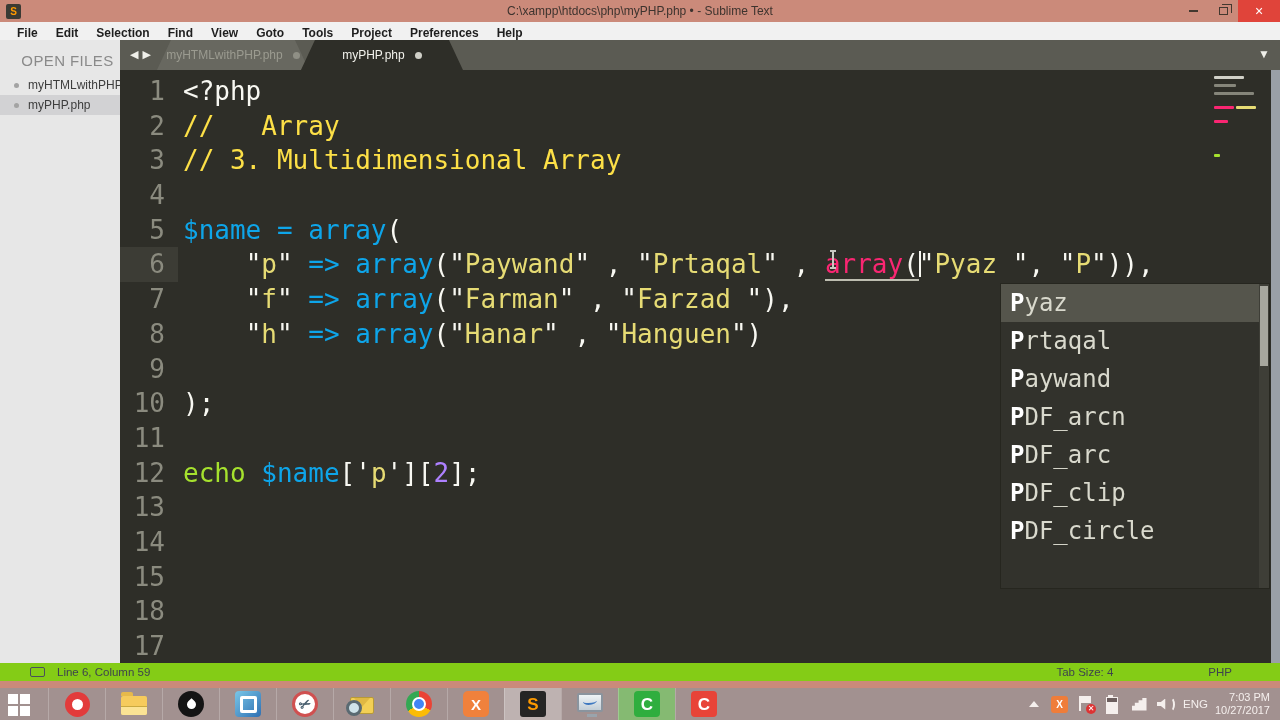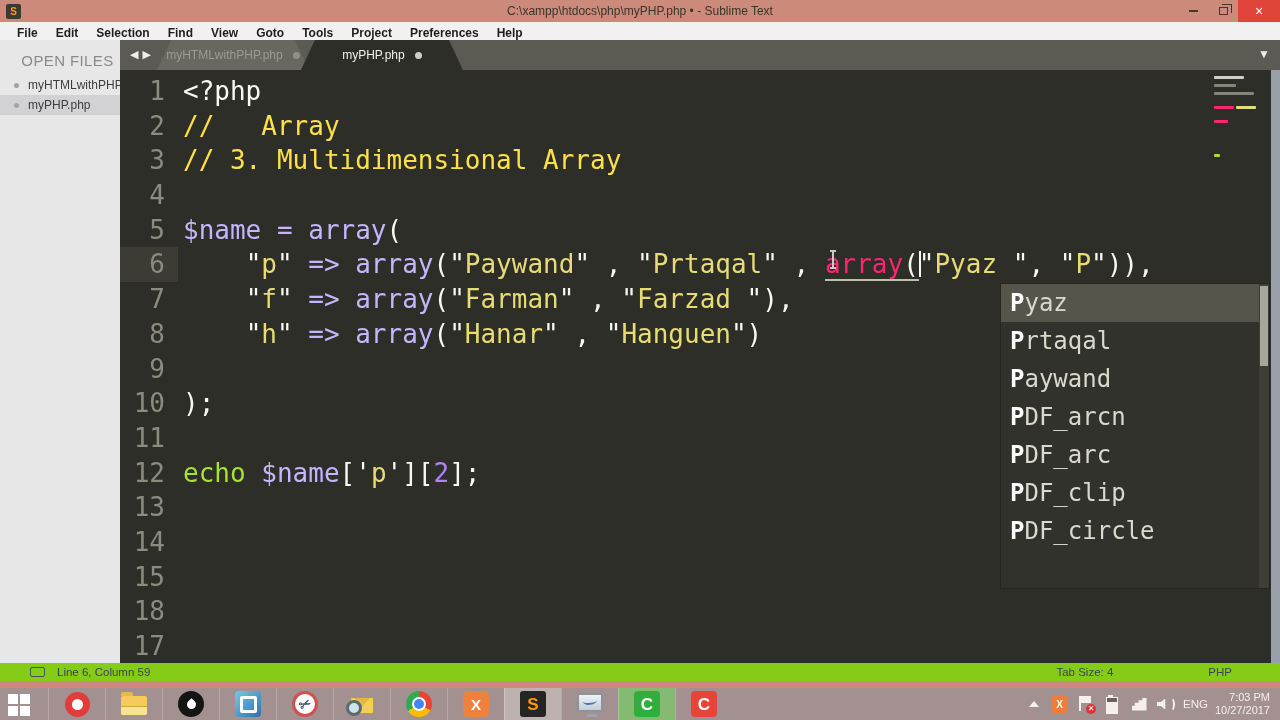--- a/index.html
+++ b/index.html
@@ -46,21 +46,21 @@
   .tab.active   .tab-dot { background:#cfcfc7; }
   .tab-overflow { position:absolute; right:10px; top:7px; color:#efefe9; font-size:12px; }
 
   
   .code-area { position:relative; flex:1; background:#2e2e28; overflow:hidden; padding-top:4px;
                font-family:"DejaVu Sans Mono","Liberation Mono",monospace; }
   .code-line { display:flex; height:34.7px; line-height:34.7px; font-size:26px; white-space:pre; }
   .gutter { width:58px; flex:none; text-align:right; padding-right:13px; color:#8b8b7f; }
   .gutter.hl { background:#3c3c35; }
   .line-text { padding-left:5px; }
-  .tk-w{color:#f8f8f2} .tk-p{color:#c4b5fd} .tk-y{color:#e6db74}
+  .tk-w{color:#f8f8f2} .tk-p{color:#0ea5e9} .tk-y{color:#e6db74}
   .tk-c{color:#fde047} .tk-g{color:#a6e22e} .tk-v{color:#ae81ff}
   .tk-pu{color:#f92672; box-shadow:0 2px 0 #bdbdb0 inset; box-shadow:none; border-bottom:2px solid #bdbdb0;}
   .tk-wu{color:#f8f8f2; border-bottom:2px solid #bdbdb0;}
 
   .caret { position:absolute; left:799px; top:181px; width:2px; height:26px; background:#f8f8f2; }
   .mouse-ibeam { position:absolute; left:712px; top:181px; width:2px; height:17px; background:#c9c9c2; }
   .mouse-ibeam:before,.mouse-ibeam:after { content:""; position:absolute; left:-2px; width:6px; height:2px; background:#c9c9c2; }
   .mouse-ibeam:before{ top:-1px } .mouse-ibeam:after{ bottom:-1px }
 
   .minimap { position:absolute; left:1090px; top:6px; width:50px; height:100px; }

